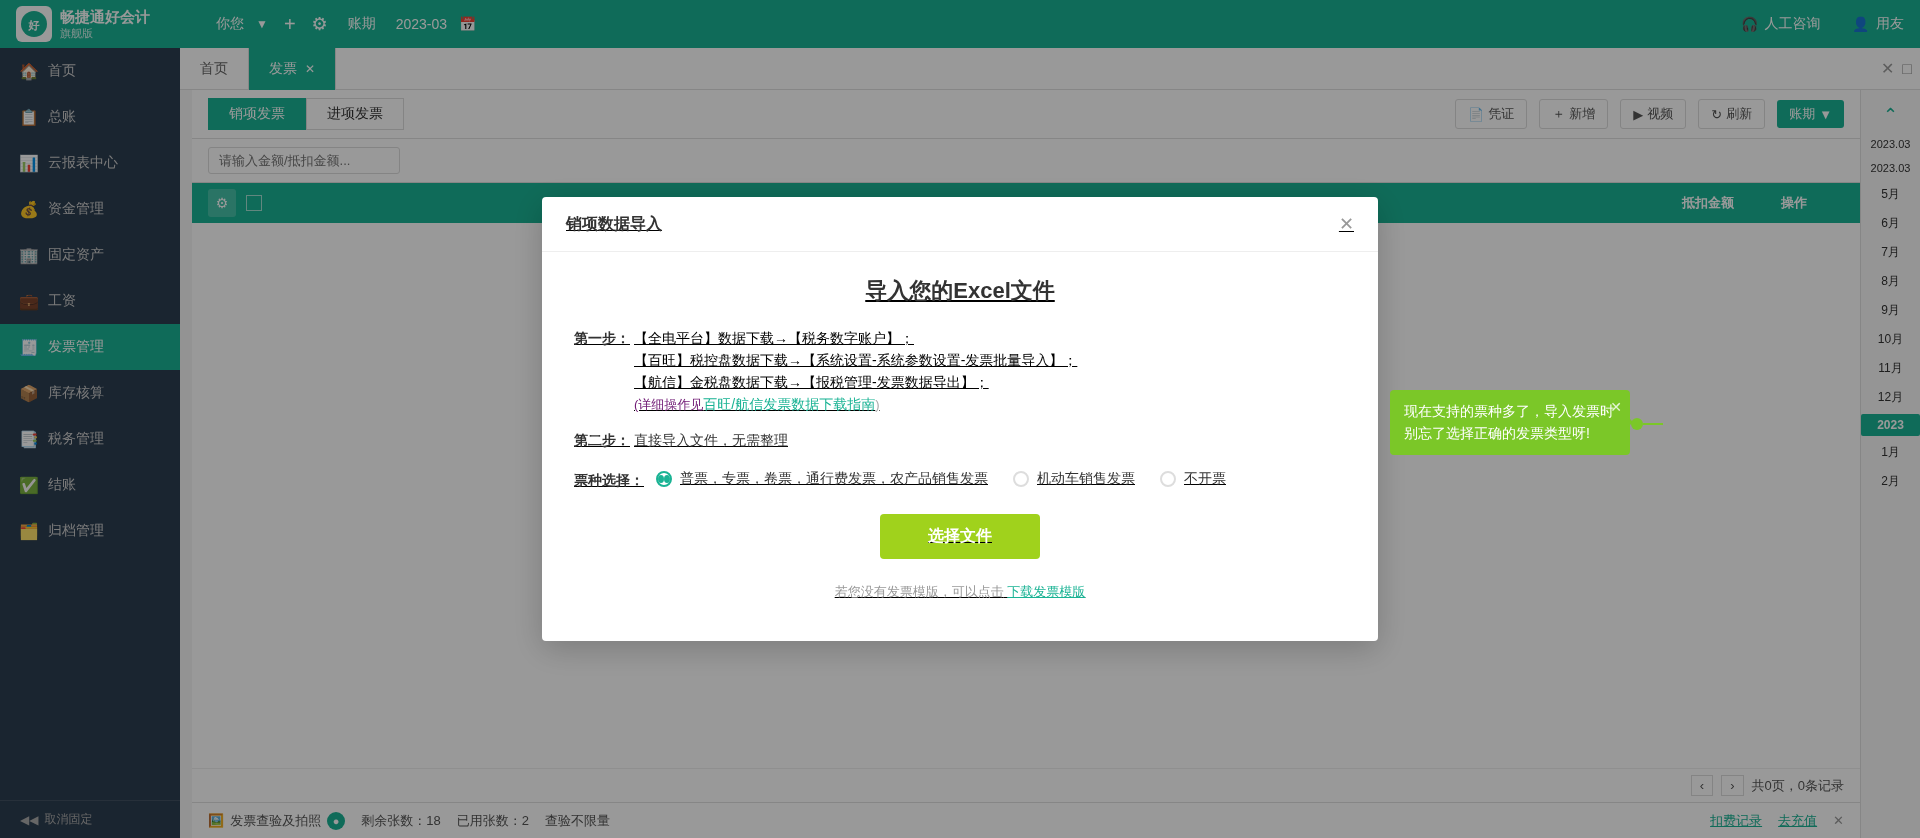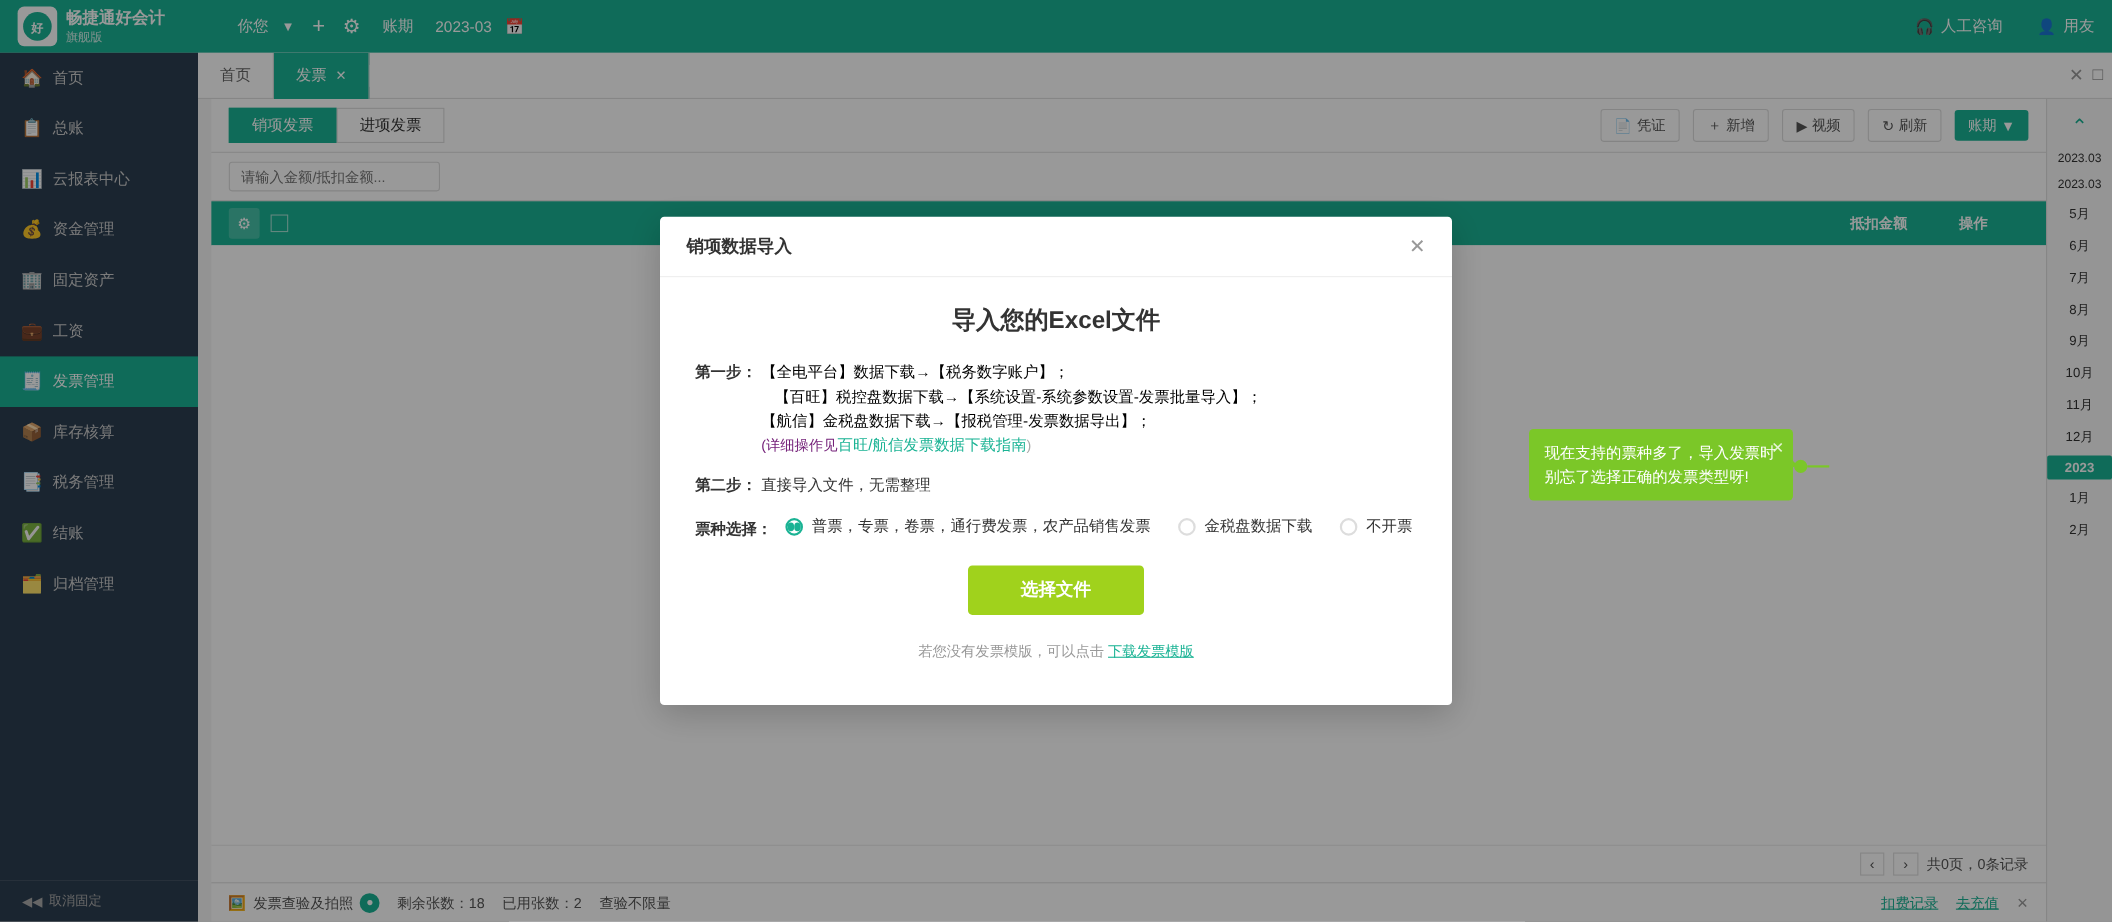--- a/index.html
+++ b/index.html
@@ -82,21 +82,21 @@
     .bottom-bar-close { color: #999; cursor: pointer; }
 
     
     .pagination { display: flex; align-items: center; gap: 8px; font-size: 13px; color: #555; }
     .page-btn { border: 1px solid #ddd; background: #fff; padding: 2px 8px; cursor: pointer; font-size: 13px; color: #555; }
 
     
     .overlay { position: fixed; top: 0; left: 0; width: 1920px; height: 838px; background: rgba(0,0,0,0.4); z-index: 100; display: flex; align-items: center; justify-content: center; }
 
     
-    .modal { background: #fff; border-radius: 4px; width: 720px; max-height: 680px; box-shadow: 0 8px 32px rgba(0,0,0,0.2); position: relative; z-index: 101; }
+    .modal { background: #fff; border-radius: 4px; width: 836px; max-height: 680px; box-shadow: 0 8px 32px rgba(0,0,0,0.2); position: relative; z-index: 101; text-decoration: underline; }
     .modal-header { display: flex; align-items: center; justify-content: space-between; padding: 16px 24px; border-bottom: 1px solid #eee; }
     .modal-title { font-size: 16px; font-weight: bold; color: #333; }
     .modal-close { cursor: pointer; font-size: 18px; color: #999; }
     .modal-body { padding: 24px 32px; }
     .modal-main-title { text-align: center; font-size: 22px; font-weight: bold; color: #333; margin-bottom: 24px; }
     .step-row { margin-bottom: 18px; }
     .step-link { color: #1ab394; text-decoration: none; }
     .ticket-select-row { display: flex; align-items: flex-start; margin-bottom: 16px; }
     .ticket-select-label { font-size: 14px; color: #333; font-weight: bold; white-space: nowrap; margin-right: 12px; padding-top: 2px; }
     .radio-group { display: flex; flex-direction: row; gap: 25px; }
@@ -366,21 +366,21 @@
       <span class="modal-title">销项数据导入</span>
       <span class="modal-close">✕</span>
     </div>
     <div class="modal-body">
       <div class="modal-main-title">导入您的Excel文件</div>
 
       <div class="step-row" style="display:flex;align-items:flex-start;">
         <div style="font-size:14px;color:#333;font-weight:bold;white-space:nowrap;margin-right:4px;">第一步：</div>
         <div>
           <p style="margin-bottom:4px;">【全电平台】数据下载→【税务数字账户】；</p>
-          <p style="margin-bottom:4px;margin-left:12px;">【百旺】税控盘数据下载→【系统设置-系统参数设置-发票批量导入】；</p>
+          <p style="margin-bottom:4px;">【百旺】税控盘数据下载→【系统设置-系统参数设置-发票批量导入】；</p>
           <p style="margin-bottom:4px;">【航信】金税盘数据下载→【报税管理-发票数据导出】；</p>
           <p>
             <span style="color:#701a75;font-size:13px;">(详细操作见</span><a class="step-link" href="#">百旺/航信发票数据下载指南</a><span style="color:#aaa;font-size:13px;">)</span>
           </p>
         </div>
       </div>
 
       <div class="step-row" style="display:flex;align-items:center;margin-bottom:20px;">
         <div style="font-size:14px;color:#333;font-weight:bold;white-space:nowrap;margin-right:4px;">第二步：</div>
         <div style="font-size:14px;color:#333;">直接导入文件，无需整理</div>
@@ -390,21 +390,21 @@
         <div class="ticket-select-label">票种选择：</div>
         <div class="radio-group">
           <div class="radio-item">
             <div class="radio-circle checked">
             <div style="width: 8px; height: 8px; border-radius: 50%; background: rgb(26, 179, 148);"></div>
               </div>
             <span>普票，专票，卷票，通行费发票，农产品销售发票</span>
           </div>
           <div class="radio-item">
             <div class="radio-circle"></div>
-            <span>金税盘数据下载</span>
+            <span>机动车销售发票</span>
           </div>
           <div class="radio-item">
             <div class="radio-circle"></div>
             <span>不开票</span>
           </div>
         </div>
       </div>
 
       <button class="select-file-btn">选择文件</button>
 

